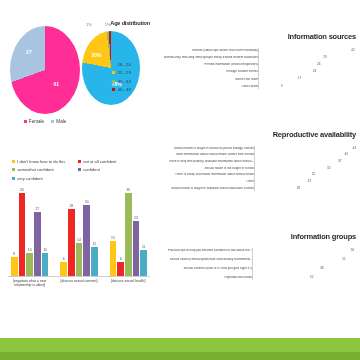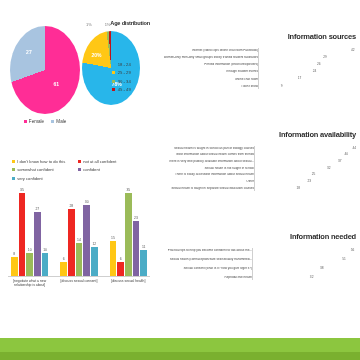--- a/index.html
+++ b/index.html
@@ -164,21 +164,21 @@
         <div class="lab" style="width:106px;">I don't know</div>
         <div class="track">
             <div class="bar" style="background:#4a7ebb;width:20%"></div>
           <span class="val">9</span>
           </div>
       </div>
     </div>
   </div>
 
   <div class="panel" style="left:152px;top:130px;width:204px;height:92px;">
-    <div class="panel-title" style="font-size:7.5px;margin-bottom:7px;">Information availability</div>
+    <div class="panel-title" style="font-size:7.5px;margin-bottom:7px;">Reproductive availability</div>
     <div class="hbar-rows" style="gap:2.3px;position:relative;">
       <div class="axis-line" style="left:102px;"></div>
       <div class="hrow" style="height:4.4px;">
         <div class="lab" style="width:102px;">Sexual health is taught in school as part of biology classes</div>
         <div class="track">
             <div class="bar" style="background:#9bbb59;width:95.6%"></div>
           <span class="val">44</span>
           </div>
       </div>
       <div class="hrow" style="height:4.4px;">
@@ -220,21 +220,21 @@
         <div class="lab" style="width:102px;">Sexual health is taught in separate sexual education classes</div>
         <div class="track">
             <div class="bar" style="background:#9bbb59;width:39.1%"></div>
           <span class="val">18</span>
           </div>
       </div>
     </div>
   </div>
 
   <div class="panel" style="left:152px;top:232px;width:204px;height:70px;">
-    <div class="panel-title" style="font-size:7.5px;margin-bottom:7px;">Information needed</div>
+    <div class="panel-title" style="font-size:7.5px;margin-bottom:7px;">Information groups</div>
     <div class="hbar-rows" style="gap:4px;position:relative;">
       <div class="axis-line" style="left:100px;"></div>
       <div class="hrow" style="height:5px;">
         <div class="lab" style="width:100px;">Practical tips to help you become confident to talk about the...</div>
         <div class="track">
             <div class="bar" style="background:#4bacc6;width:93.3%"></div>
           <span class="val">56</span>
           </div>
       </div>
       <div class="hrow" style="height:5px;">

